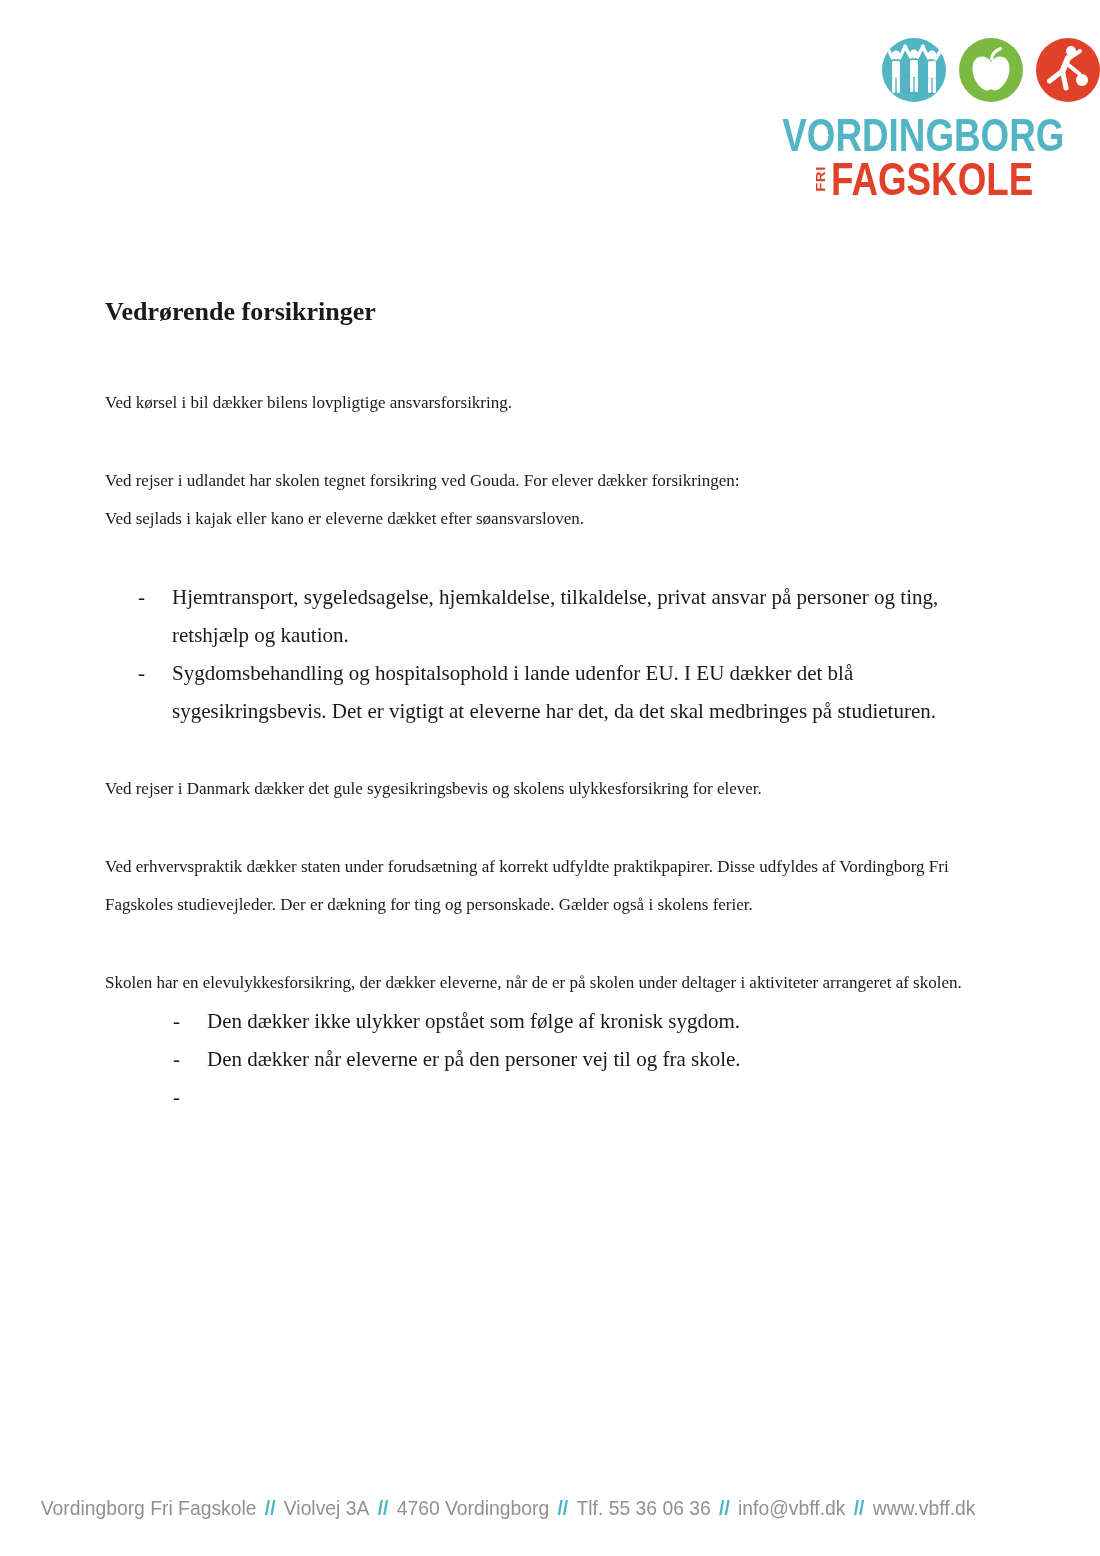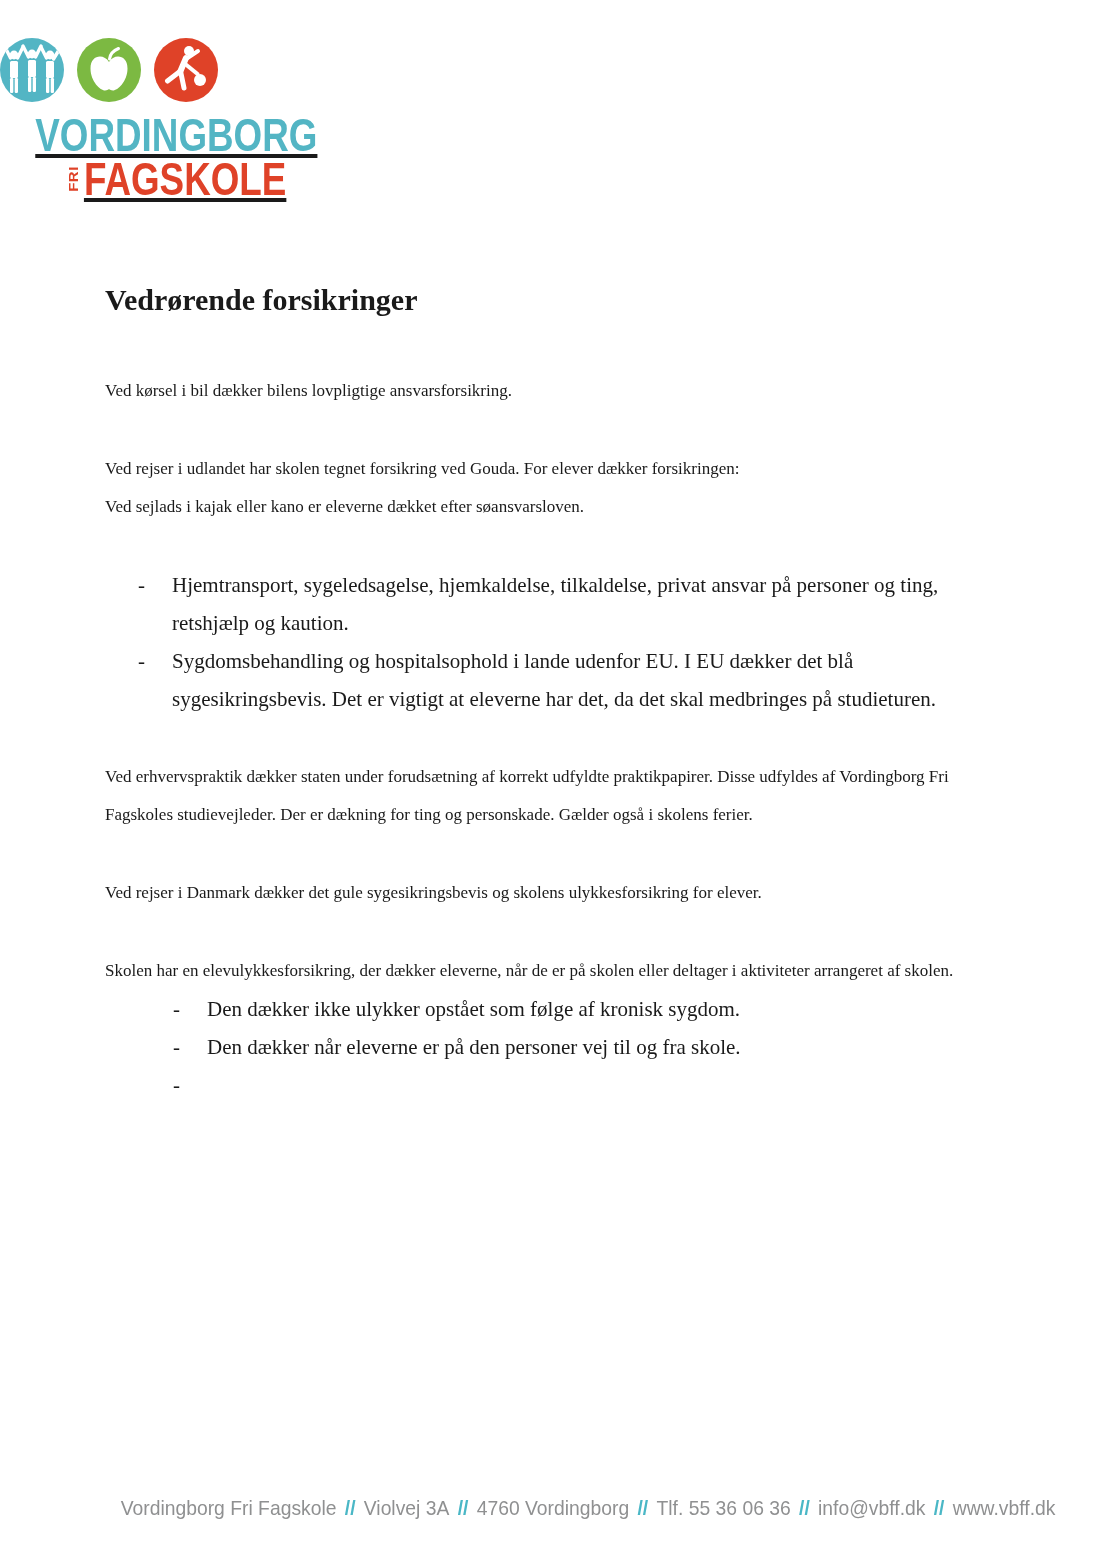--- a/index.html
+++ b/index.html
@@ -14,23 +14,22 @@
   }
 
   
   .logo {
     position: absolute;
     top: 38px;
     left: 0;
     width: 100%;
     display: flex;
     flex-direction: column;
-    align-items: flex-start;
+    align-items: flex-end;
     font-family: "Liberation Sans", sans-serif;
-    text-decoration: underline;
   }
   .logo-circles { display: flex; gap: 13px; }
   .logo-circle {
     width: 64px; height: 64px; border-radius: 50%;
     display: flex; align-items: center; justify-content: center;
     overflow: hidden;
   }
   .logo-circle svg { width: 64px; height: 64px; display: block; }
   .wordmark {
     display: flex; flex-direction: column; align-items: center;
@@ -60,22 +59,22 @@
   }
 
   
   main {
     position: absolute;
     left: 105px;
     top: 278px;
     width: 892px;
   }
   h1 {
-    margin: 4px 0 54px 0;
-    font-size: 30px;
+    margin: 16px 0 54px 0;
+    font-size: 26px;
     line-height: 36px;
     font-weight: bold;
   }
   .para {
     margin: 0 0 40px 0;
     font-size: 17px;
     line-height: 38px;
   }
   .para.pre-list { margin-bottom: 0; }
   .list { margin: 0 0 40px 0; }
@@ -86,23 +85,23 @@
     line-height: 38px;
   }
   .list.level-1 .list-item { padding-left: 33px; }
   .list.level-2 .list-item { padding-left: 68px; }
   .dash { width: 34px; flex: 0 0 34px; }
   .li-text { flex: 1; }
 
   
   footer {
     position: absolute;
-    left: 0; right: 4px;
+    left: 0; right: 16px;
     top: 1496px;
-    text-align: right;
+    text-align: left;
     font-family: "Liberation Sans", sans-serif;
     font-size: 21px;
     color: #8f9091;
     white-space: nowrap;
   }
   .footer-inner { display: inline-block; transform: scaleX(0.92); transform-origin: center; }
   .footer-sep { color: #4ab7c6; font-weight: bold; padding: 0 9px; }
 </style>
 </head>
 <body>
@@ -179,25 +178,25 @@
     <div class="list-item">
       <span class="dash">-</span>
       <span class="li-text">Hjemtransport, sygeledsagelse, hjemkaldelse, tilkaldelse, privat ansvar på personer og ting, retshjælp og kaution.</span>
     </div>
     <div class="list-item">
       <span class="dash">-</span>
       <span class="li-text">Sygdomsbehandling og hospitalsophold i lande udenfor EU. I EU dækker det blå sygesikringsbevis. Det er vigtigt at eleverne har det, da det skal medbringes på studieturen.</span>
     </div>
   </div>
 
+  <p class="para">Ved rejser i Danmark dækker det gule sygesikringsbevis og skolens ulykkesforsikring for elever.</p>
+
   <p class="para">Ved erhvervspraktik dækker staten under forudsætning af korrekt udfyldte praktikpapirer. Disse udfyldes af Vordingborg Fri Fagskoles studievejleder. Der er dækning for ting og personskade. Gælder også i skolens ferier.</p>
 
-  <p class="para">Ved rejser i Danmark dækker det gule sygesikringsbevis og skolens ulykkesforsikring for elever.</p>
-
-  <p class="para pre-list">Skolen har en elevulykkesforsikring, der dækker eleverne, når de er på skolen eller deltager i aktiviteter arrangeret af skolen.</p>
+  <p class="para pre-list">Skolen har en elevulykkesforsikring, der dækker eleverne, når de er på skolen under deltager i aktiviteter arrangeret af skolen.</p>
 
   <div class="list level-2 gap-large">
     <div class="list-item">
       <span class="dash">-</span>
       <span class="li-text">Den dækker ikke ulykker opstået som følge af kronisk sygdom.</span>
     </div>
     <div class="list-item">
       <span class="dash">-</span>
       <span class="li-text">Den dækker når eleverne er på den personer vej til og fra skole.</span>
     </div>

